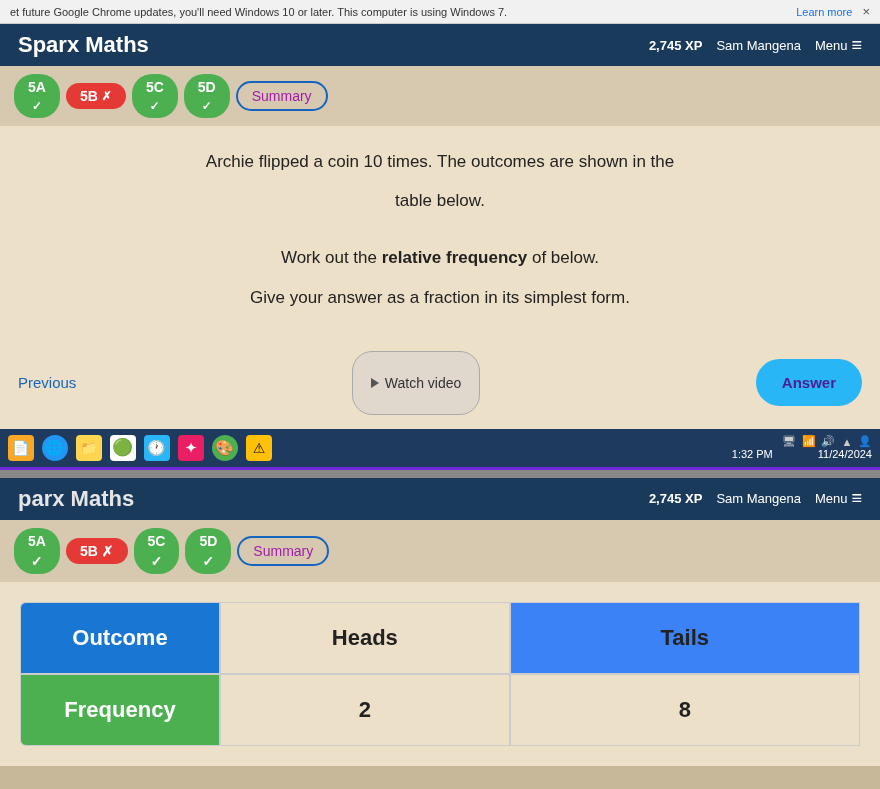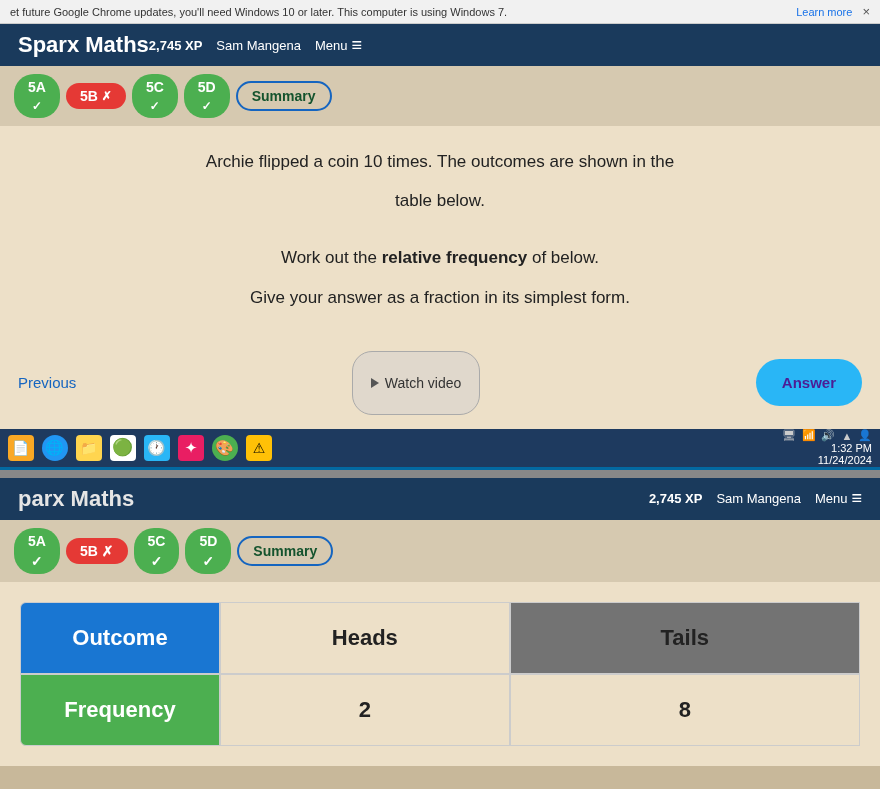--- a/index.html
+++ b/index.html
@@ -6,21 +6,21 @@
     body {
       font-family: Arial, sans-serif;
       background: #c8b89a;
       width: 880px;
       min-height: 789px;
     }
 
     
     .top-section {
       background: #d6c9b0;
-      border-bottom: 3px solid #0369a1;
+      border-bottom: 3px solid #6d28d9;
       overflow: hidden;
     }
 
     
     .chrome-warning {
       background: #f1f1f1;
       border-bottom: 1px solid #ccc;
       font-size: 11px;
       color: #333;
       padding: 4px 10px;
@@ -31,20 +31,21 @@
     .chrome-warning-text { flex: 1; }
     .chrome-warning-actions { display: flex; gap: 10px; align-items: center; }
     .learn-more-link { color: #1a73e8; cursor: pointer; font-size: 11px; }
     .close-x { cursor: pointer; font-size: 13px; color: #555; }
 
     
     .header {
       background: #1a3a5c;
       display: flex;
       align-items: center;
+      justify-content: space-between;
       padding: 8px 18px;
     }
     .header-logo {
       color: #fff;
       font-size: 22px;
       font-weight: bold;
     }
     .header-right {
       display: flex;
       align-items: center;
@@ -84,23 +85,23 @@
       padding: 5px 14px;
       border-radius: 20px;
       font-size: 14px;
       font-weight: bold;
       cursor: pointer;
     }
     .tab-green { background: #4caf50; color: #fff; flex-direction: column; }
     .tab-red   { background: #e53935; color: #fff; }
     .tab-blue-outline {
       background: transparent;
-      color: #14532d;
+      color: #a21caf;
       border: 2px solid #1565c0;
-      font-weight: bold;
+      font-weight: normal;
     }
     .tab-check { font-size: 12px; }
     .tab-x     { font-size: 12px; }
 
     
     .main-content-top {
       background: #ede0c8;
       padding: 22px 30px 18px;
       text-align: center;
     }
@@ -251,21 +252,21 @@
       width: 200px;
       border-radius: 6px 0 0 0;
     }
     .cell-heads {
       background: #ede0c8;
       color: #222;
       padding: 22px 10px;
       font-size: 22px;
     }
     .cell-tails {
-      background: #737373;
+      background: #3b82f6;
       color: #222;
       padding: 22px 28px;
       font-size: 22px;
     }
     .cell-frequency {
       background: #4caf50;
       color: #fff;
       padding: 22px 10px;
       font-size: 24px;
       font-weight: bold;
@@ -364,21 +365,21 @@
       <div class="taskbar-icon" style="background:#ffc107;border-radius:4px;font-size:14px;">⚠</div>
     </div>
     <div class="taskbar-right">
       <div class="taskbar-sys">
         <span style="color:#ccc;font-size:11px;">🖥</span>
         <span style="color:#ccc;font-size:11px;">📶</span>
         <span style="color:#ccc;font-size:11px;">🔊</span>
         <span style="color:#ccc;font-size:11px;">▲</span>
         <span style="color:#ccc;font-size:11px;">👤</span>
       </div>
-      <div style="display:flex;flex-direction:column;align-items:flex-end;">
+      <div style="display:flex;align-items:flex-end;">
         <span style="color:#fff;font-size:11px;">1:32 PM</span>
         <span style="color:#fff;font-size:11px;margin-left:45px;">11/24/2024</span>
       </div>
     </div>
   </div>
 </div>
 
 <div class="screenshot-divider"></div>
 
 <div class="bottom-section">

